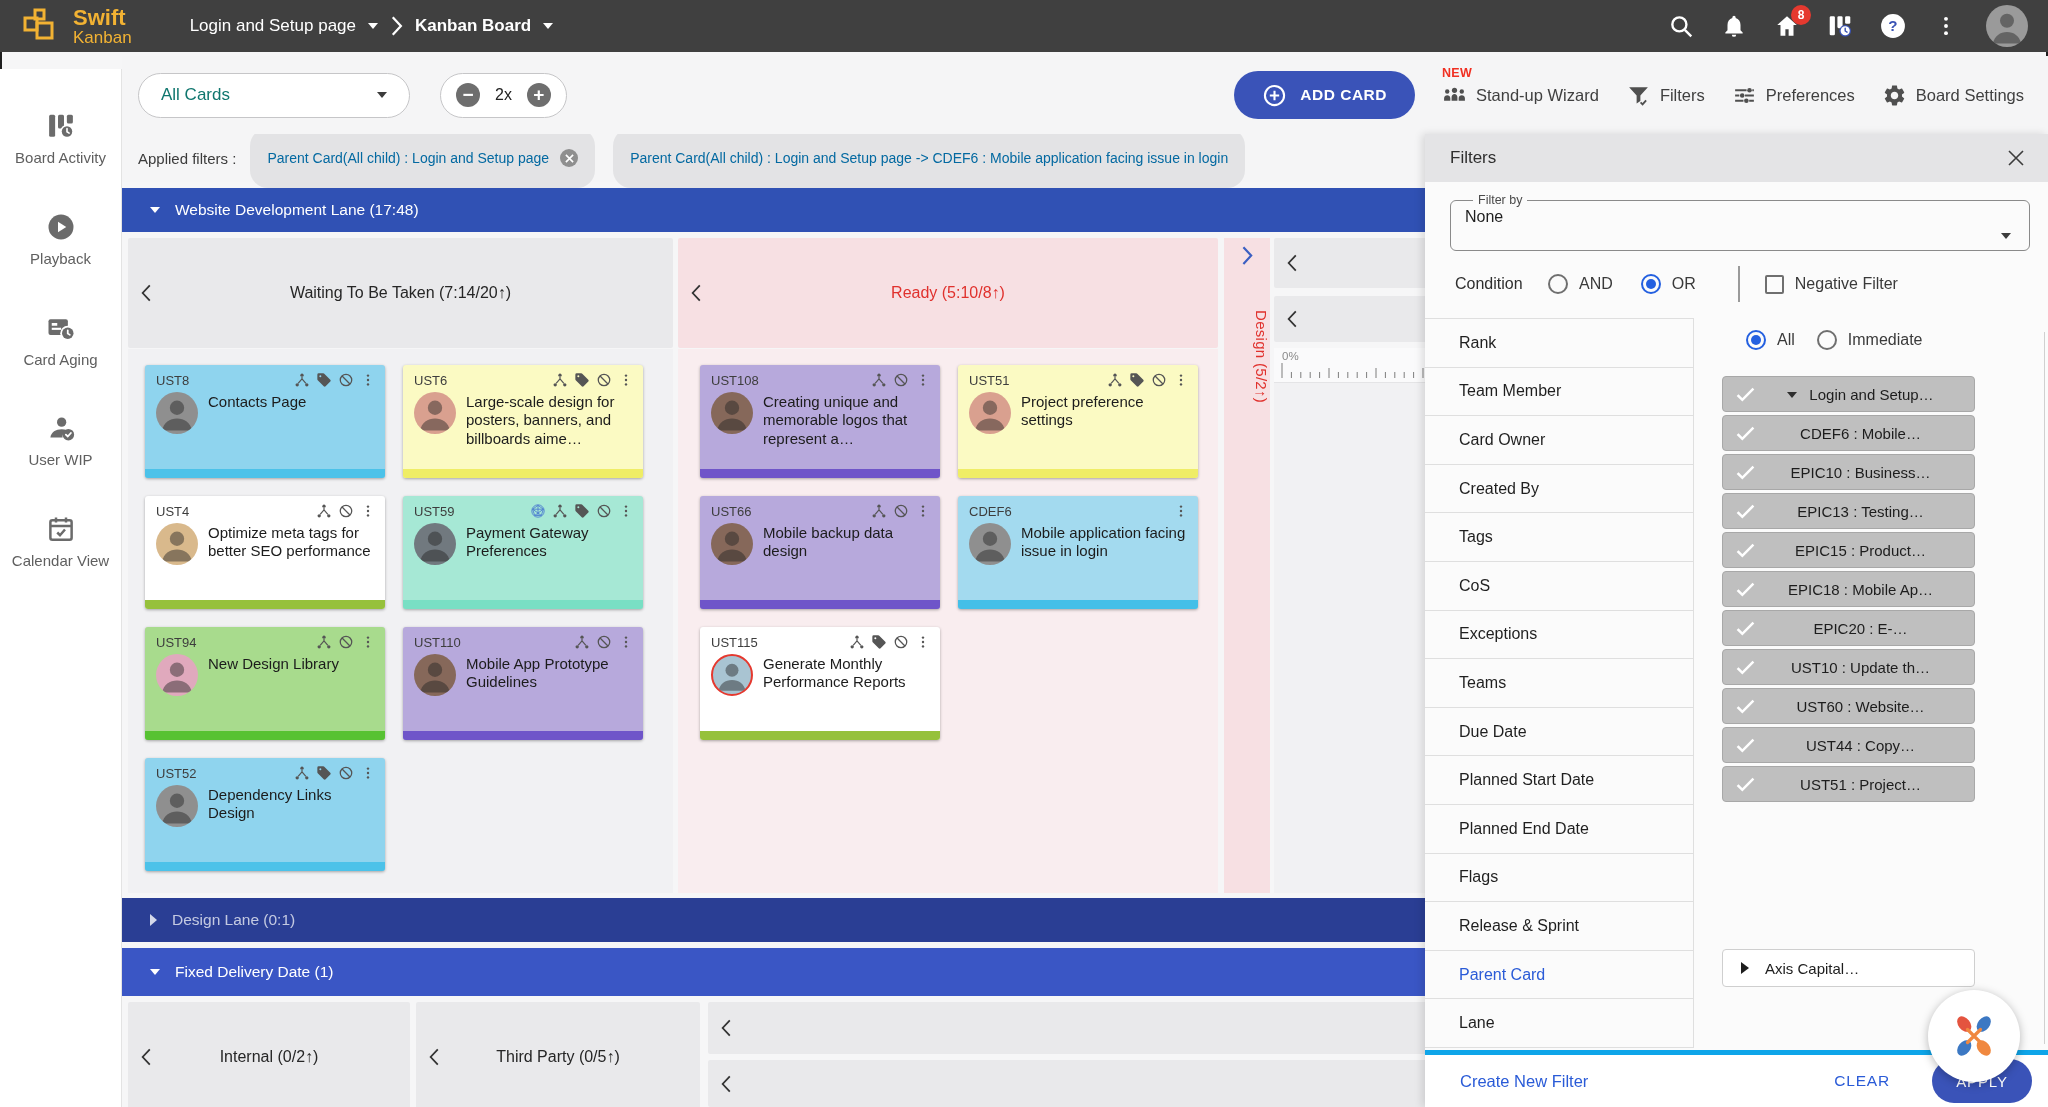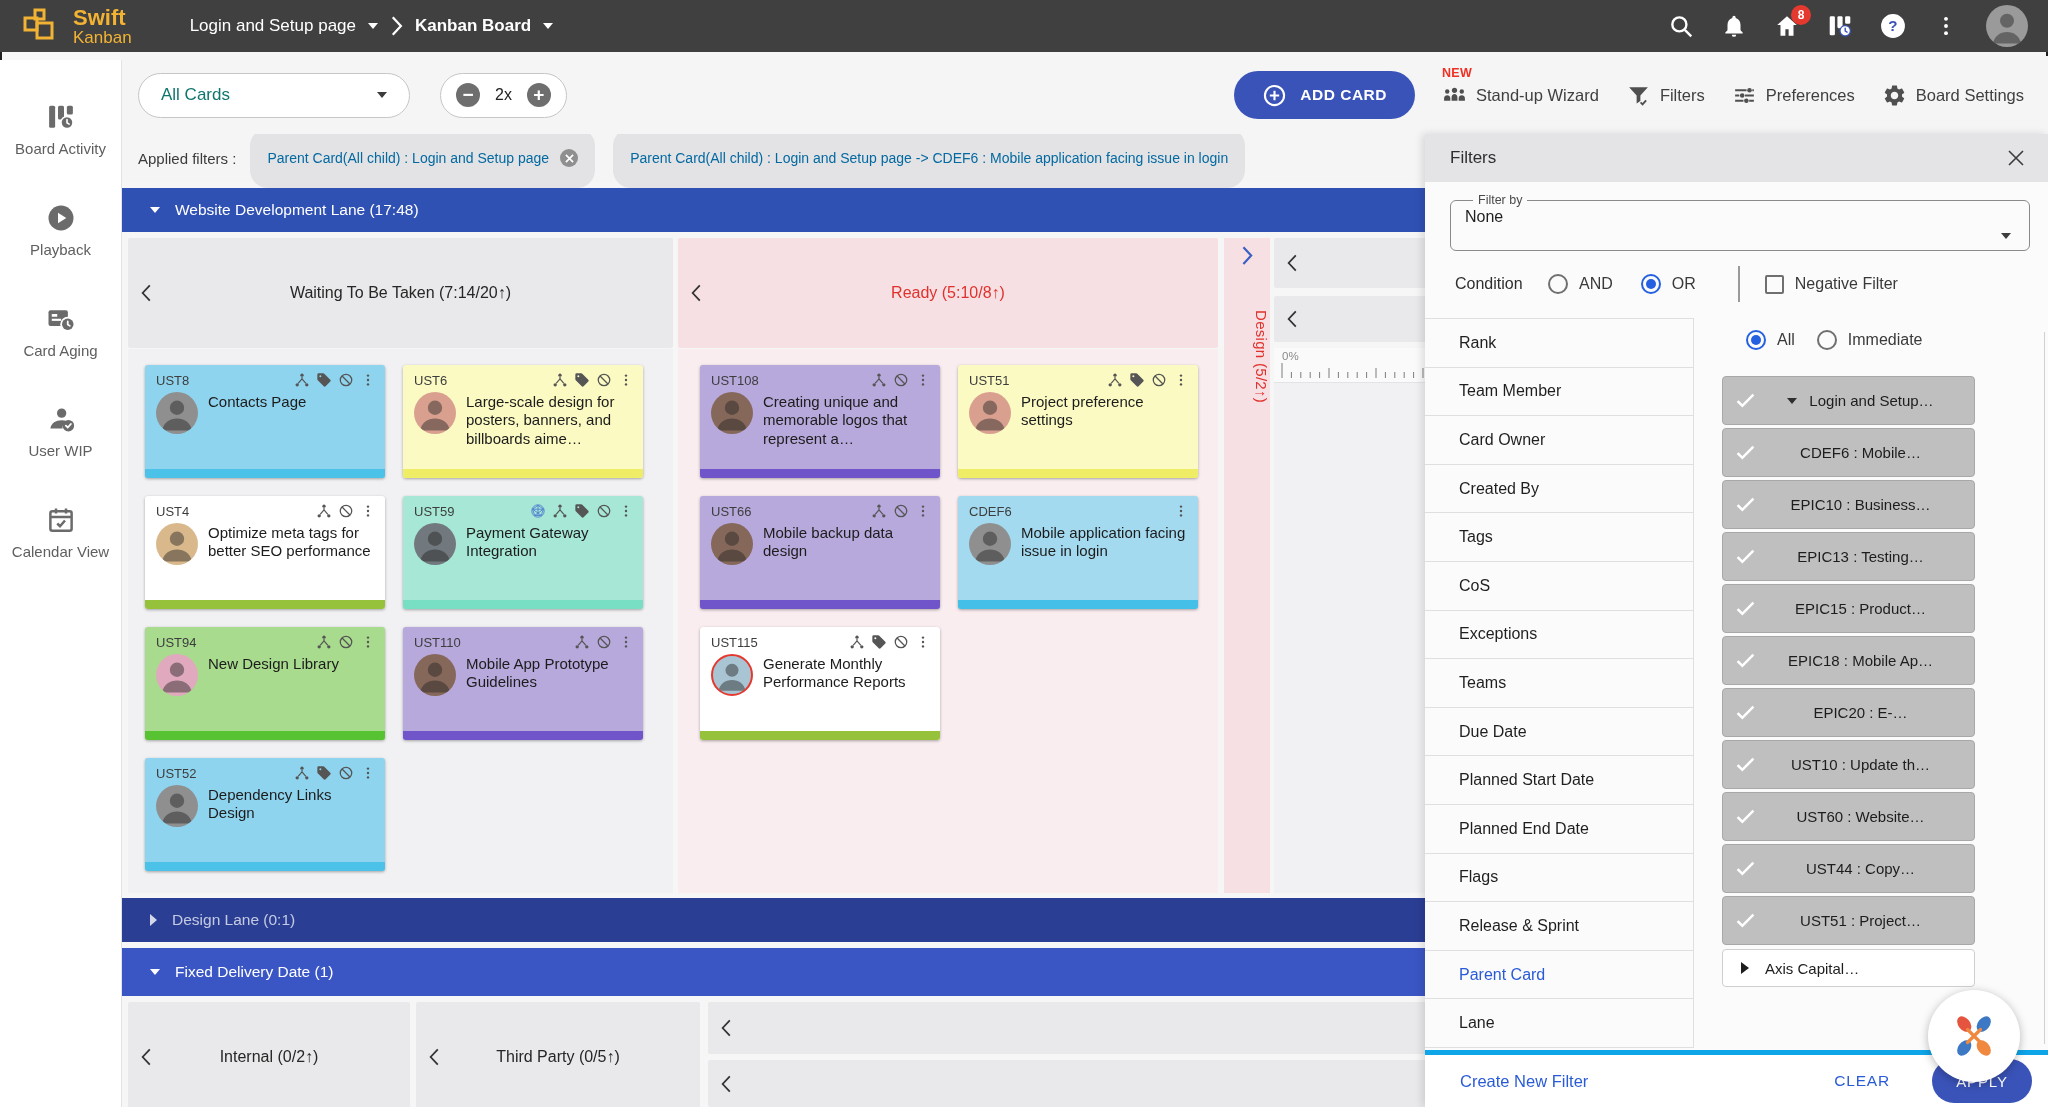--- a/index.html
+++ b/index.html
@@ -16,21 +16,21 @@
   .caret{width:0;height:0;border-left:5px solid transparent;border-right:5px solid transparent;border-top:6px solid currentColor;display:inline-block;}
   .crumb-sep svg{width:13px;height:20px;display:block;}
   .top-icons{margin-left:auto;display:flex;align-items:center;gap:27px;padding-right:20px;--iconbg:#3A53B5;}
   .tico{width:26px;height:26px;position:relative;color:#fff;}
   .tico svg{width:100%;height:100%;display:block;}
   .badge{position:absolute;top:-8px;right:-11px;background:#E5392F;color:#fff;font-size:12px;min-width:20px;height:20px;border-radius:10px;display:flex;align-items:center;justify-content:center;font-weight:bold;}
   .avatar-top{width:42px;height:42px;border-radius:50%;background:#9a9a9a;overflow:hidden;position:relative;}
   .avatar-top svg{position:absolute;inset:0;}
 
   
-  .sidebar{position:absolute;left:0;top:60px;width:122px;bottom:0;background:#fff;border-right:1px solid #E3E3E3;display:flex;flex-direction:column;align-items:flex-end;padding-top:42px;gap:44px;--iconbg:#fff;z-index:10;box-sizing:border-box;}
+  .sidebar{position:absolute;left:0;top:69px;width:122px;bottom:0;background:#fff;border-right:1px solid #E3E3E3;display:flex;flex-direction:column;align-items:flex-end;padding-top:42px;gap:44px;--iconbg:#fff;z-index:10;box-sizing:border-box;}
   .side-item{display:flex;flex-direction:column;align-items:center;gap:8px;color:#5f5f5f;width:100%;cursor:pointer;}
   .side-item .sicon{width:30px;height:30px;color:#6b6b6b;}
   .side-item .sicon svg{width:100%;height:100%;display:block;}
   .side-label{font-size:15px;text-align:center;line-height:1.25;}
 
   
   .toolbar{position:absolute;left:122px;top:56px;right:0;height:78px;display:flex;align-items:center;background:#F5F5F6;z-index:5;}
   .pill{height:45px;border:1px solid #C6C6C8;border-radius:23px;background:#fff;display:flex;align-items:center;box-sizing:border-box;}
   .cards-pill{width:272px;margin-left:16px;padding:0 22px;justify-content:space-between;font-size:17px;color:#0f766e;}
   .cards-pill .caret{color:#3c3c3c;}
@@ -121,21 +121,21 @@
   .radio.sel::after{content:"";position:absolute;inset:3px;background:#2460E0;border-radius:50%;}
   .rlbl{margin:0 0 0 11px;color:#3a3a3a;}
   .gap28{width:28px;}
   .checkbox{width:19px;height:19px;border:2px solid #6F6F6F;border-radius:2px;box-sizing:border-box;flex:none;cursor:pointer;}
   .vdiv{width:2px;height:36px;background:#9a9a9a;margin:0 25px 0 42px;}
   .fp-rows{position:absolute;left:0;top:184px;width:269px;border-top:1px solid #DFDFDF;border-right:1px solid #DFDFDF;box-sizing:border-box;background:#FBFBFB;}
   .fp-row{height:48.6px;display:flex;align-items:center;padding-left:34px;border-bottom:1px solid #DFDFDF;font-size:16px;color:#1f1f1f;cursor:pointer;box-sizing:border-box;}
   .fp-row.active{color:#2A5BD7;}
   .fp-scope{position:absolute;left:321px;top:196px;display:flex;align-items:center;font-size:16px;color:#222;}
   .fp-chips{position:absolute;left:297px;top:242px;width:253px;display:flex;flex-direction:column;gap:3px;}
-  .fchip{height:49px;background:#BFBFBF;border:1px solid #A8A8A8;border-radius:4px;display:flex;align-items:center;padding:0 8px;font-size:15px;color:#1d1d1d;box-sizing:border-box;flex:none;cursor:pointer;}
+  .fchip{height:36px;background:#BFBFBF;border:1px solid #A8A8A8;border-radius:4px;display:flex;align-items:center;padding:0 8px;font-size:15px;color:#1d1d1d;box-sizing:border-box;flex:none;cursor:pointer;}
   .fchip .chk{width:19px;height:15px;flex:none;margin-left:5px;}
   .fchip .chk svg{width:100%;height:100%;display:block;}
   .fchip .lbl{flex:1;text-align:center;white-space:nowrap;overflow:hidden;}
   .caret-sm{width:0;height:0;border-left:5px solid transparent;border-right:5px solid transparent;border-top:6px solid #2e2e2e;display:inline-block;margin-right:12px;vertical-align:2px;}
   .fchip.white{background:#fff;border:1px solid #CFCFCF;height:38px;margin-top:6px;}
   .fchip.white .tri{width:0;height:0;border-top:6px solid transparent;border-bottom:6px solid transparent;border-left:8px solid #1d1d1d;margin:0 16px 0 10px;flex:none;}
   .fchip.white .lbl{flex:none;text-align:left;}
   .fp-scrollline{position:absolute;left:619px;top:198px;width:1px;height:712px;background:#D0D0D0;}
   .fp-foot{position:absolute;left:0;right:0;bottom:0;height:57px;background:#fff;border-top:5px solid #0ea5e9;display:flex;align-items:center;padding:0 16px 0 35px;box-sizing:border-box;}
   .create-link{font-size:16.5px;color:#2A5BD7;cursor:pointer;background:none;border:none;padding:0;font-family:inherit;}
@@ -589,21 +589,21 @@
               </span>
             </span>
           </div>
           <div class="cbody">
             <div class="avatar" style="background: rgb(113, 121, 127);">
               <svg viewBox="0 0 24 24" fill="rgba(35,35,35,.45)">
                 <circle cx="12" cy="9" r="4.1"></circle>
                 <path d="M3.5 22c.8-4.6 4.3-6.9 8.5-6.9s7.7 2.3 8.5 6.9z"></path>
               </svg>
             </div>
-            <div class="ctitle">Payment Gateway Integration</div>
+            <div class="ctitle">Payment Gateway Preferences</div>
           </div>
           <div class="strip"></div>
         </div>
         <div class="card c-green">
           <div class="chead">
             <span class="cid">UST94</span>
             <span class="cicons">
               <span class="ci">
                 <svg viewBox="0 0 24 24" fill="currentColor">
                   <circle cx="12" cy="4.8" r="2.5"></circle>

